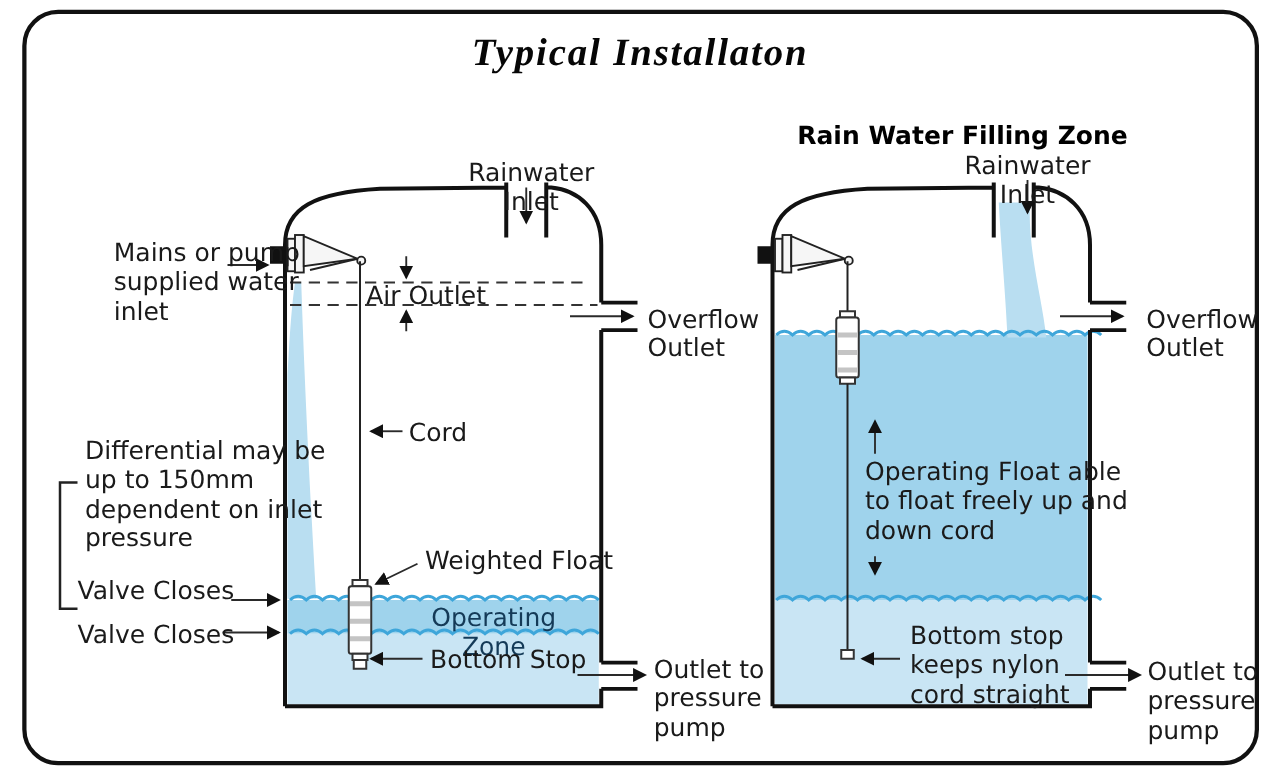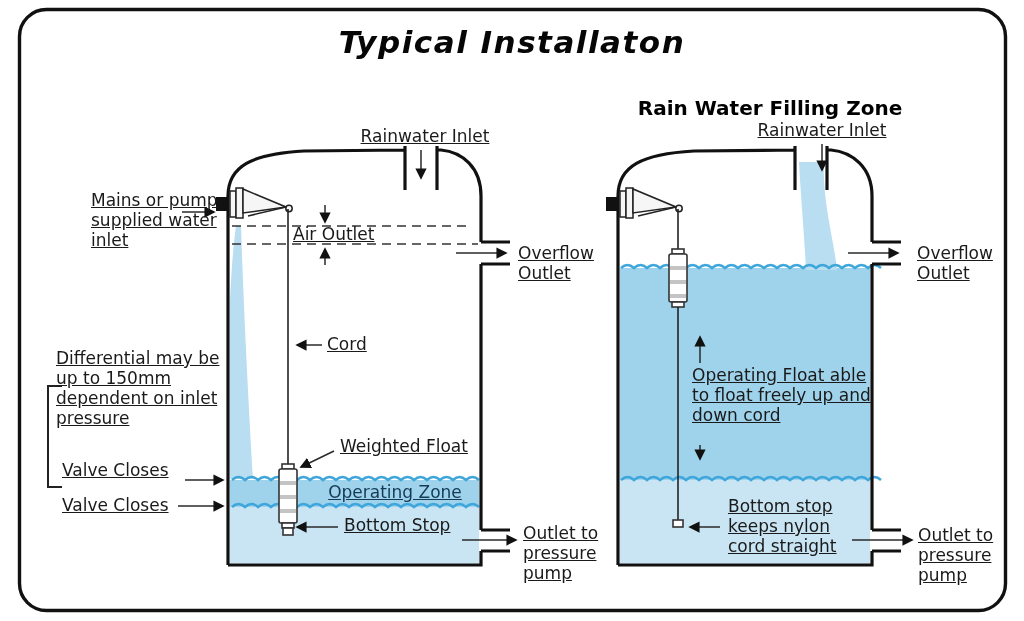--- a/index.html
+++ b/index.html
@@ -1,24 +1,24 @@
 <!DOCTYPE html>
 <html style="--water-medium: #9fd3ec; --water-light: #c9e5f4; --wave-stroke: #3ea6da; --stream: #b9def1; --operating-zone-text: #143a57; --outline: #111111;"><head>
 <meta charset="utf-8">
 <style>
   html,body{margin:0;padding:0;background:#ffffff;}
   #stage{
     position:relative;width:1024px;height:621px;background:#ffffff;
     font-family:"DejaVu Sans","Liberation Sans",sans-serif;color:#1a1a1a;overflow:hidden;
   }
-  .lbl{position:absolute;white-space:pre-line;font-size:17px;line-height:1.17;color:#1a1a1a;text-decoration:underline;}
+  .lbl{position:absolute;white-space:pre-line;font-size:20px;line-height:1.17;color:#1a1a1a;}
   .center{text-align:center;}
   #main-title{
     position:absolute;left:0;top:24px;width:1024px;text-align:center;
-    font-size:31px;font-weight:bold;font-style:italic;letter-spacing:1.5px;color:#060606;
+    font-size:31px;font-weight:bold;font-style:italic;letter-spacing:1.5px;color:#060606;font-family:Liberation Serif, serif;
   }
   .section-heading{position:absolute;font-size:20px;font-weight:bold;color:#000;text-align:center;}
   #oz-label{color:var(--operating-zone-text,#143a57);}
   svg{position:absolute;left:0;top:0;}
   .wall{fill:none;stroke:var(--outline,#111);stroke-width:3.2px;}
   .border-frame{fill:none;stroke:var(--outline,#111);stroke-width:3.4px;}
   .stub{stroke:var(--outline,#111);stroke-width:3px;}
   .water-m{fill:var(--water-medium,#9fd3ec);}
   .water-l{fill:var(--water-light,#c9e5f4);}
   .stream{fill:var(--stream,#b9def1);}
@@ -157,21 +157,21 @@
   <div class="section-heading" style="left:620px;top:96px;width:300px;">Rain Water Filling Zone</div>
 
   <div class="lbl center" style="left:355px;top:127px;width:140px;">Rainwater Inlet</div>
   <div class="lbl" style="left:60px;top:191px;margin-left:31px;">Mains or pump
 supplied water
 inlet</div>
   <div class="lbl" style="left:293px;top:225px;">Air Outlet</div>
   <div class="lbl" style="left:518px;top:244px;">Overflow
 Outlet</div>
   <div class="lbl" style="left:327px;top:335px;">Cord</div>
-  <div class="lbl" style="left:56px;top:349px;">Differential may be
+  <div class="lbl" style="left:68px;top:349px;">Differential may be
 up to 150mm
 dependent on inlet
 pressure</div>
   <div class="lbl" style="left:62px;top:461px;">Valve Closes</div>
   <div class="lbl" style="left:62px;top:496px;">Valve Closes</div>
   <div class="lbl" style="left:340px;top:437px;text-align:center;">Weighted Float</div>
   <div class="lbl center" id="oz-label" style="left:325px;top:483px;width:140px;">Operating Zone</div>
   <div class="lbl" style="left:344px;top:516px;">Bottom Stop</div>
   <div class="lbl" style="left:523px;top:524px;">Outlet to
 pressure

